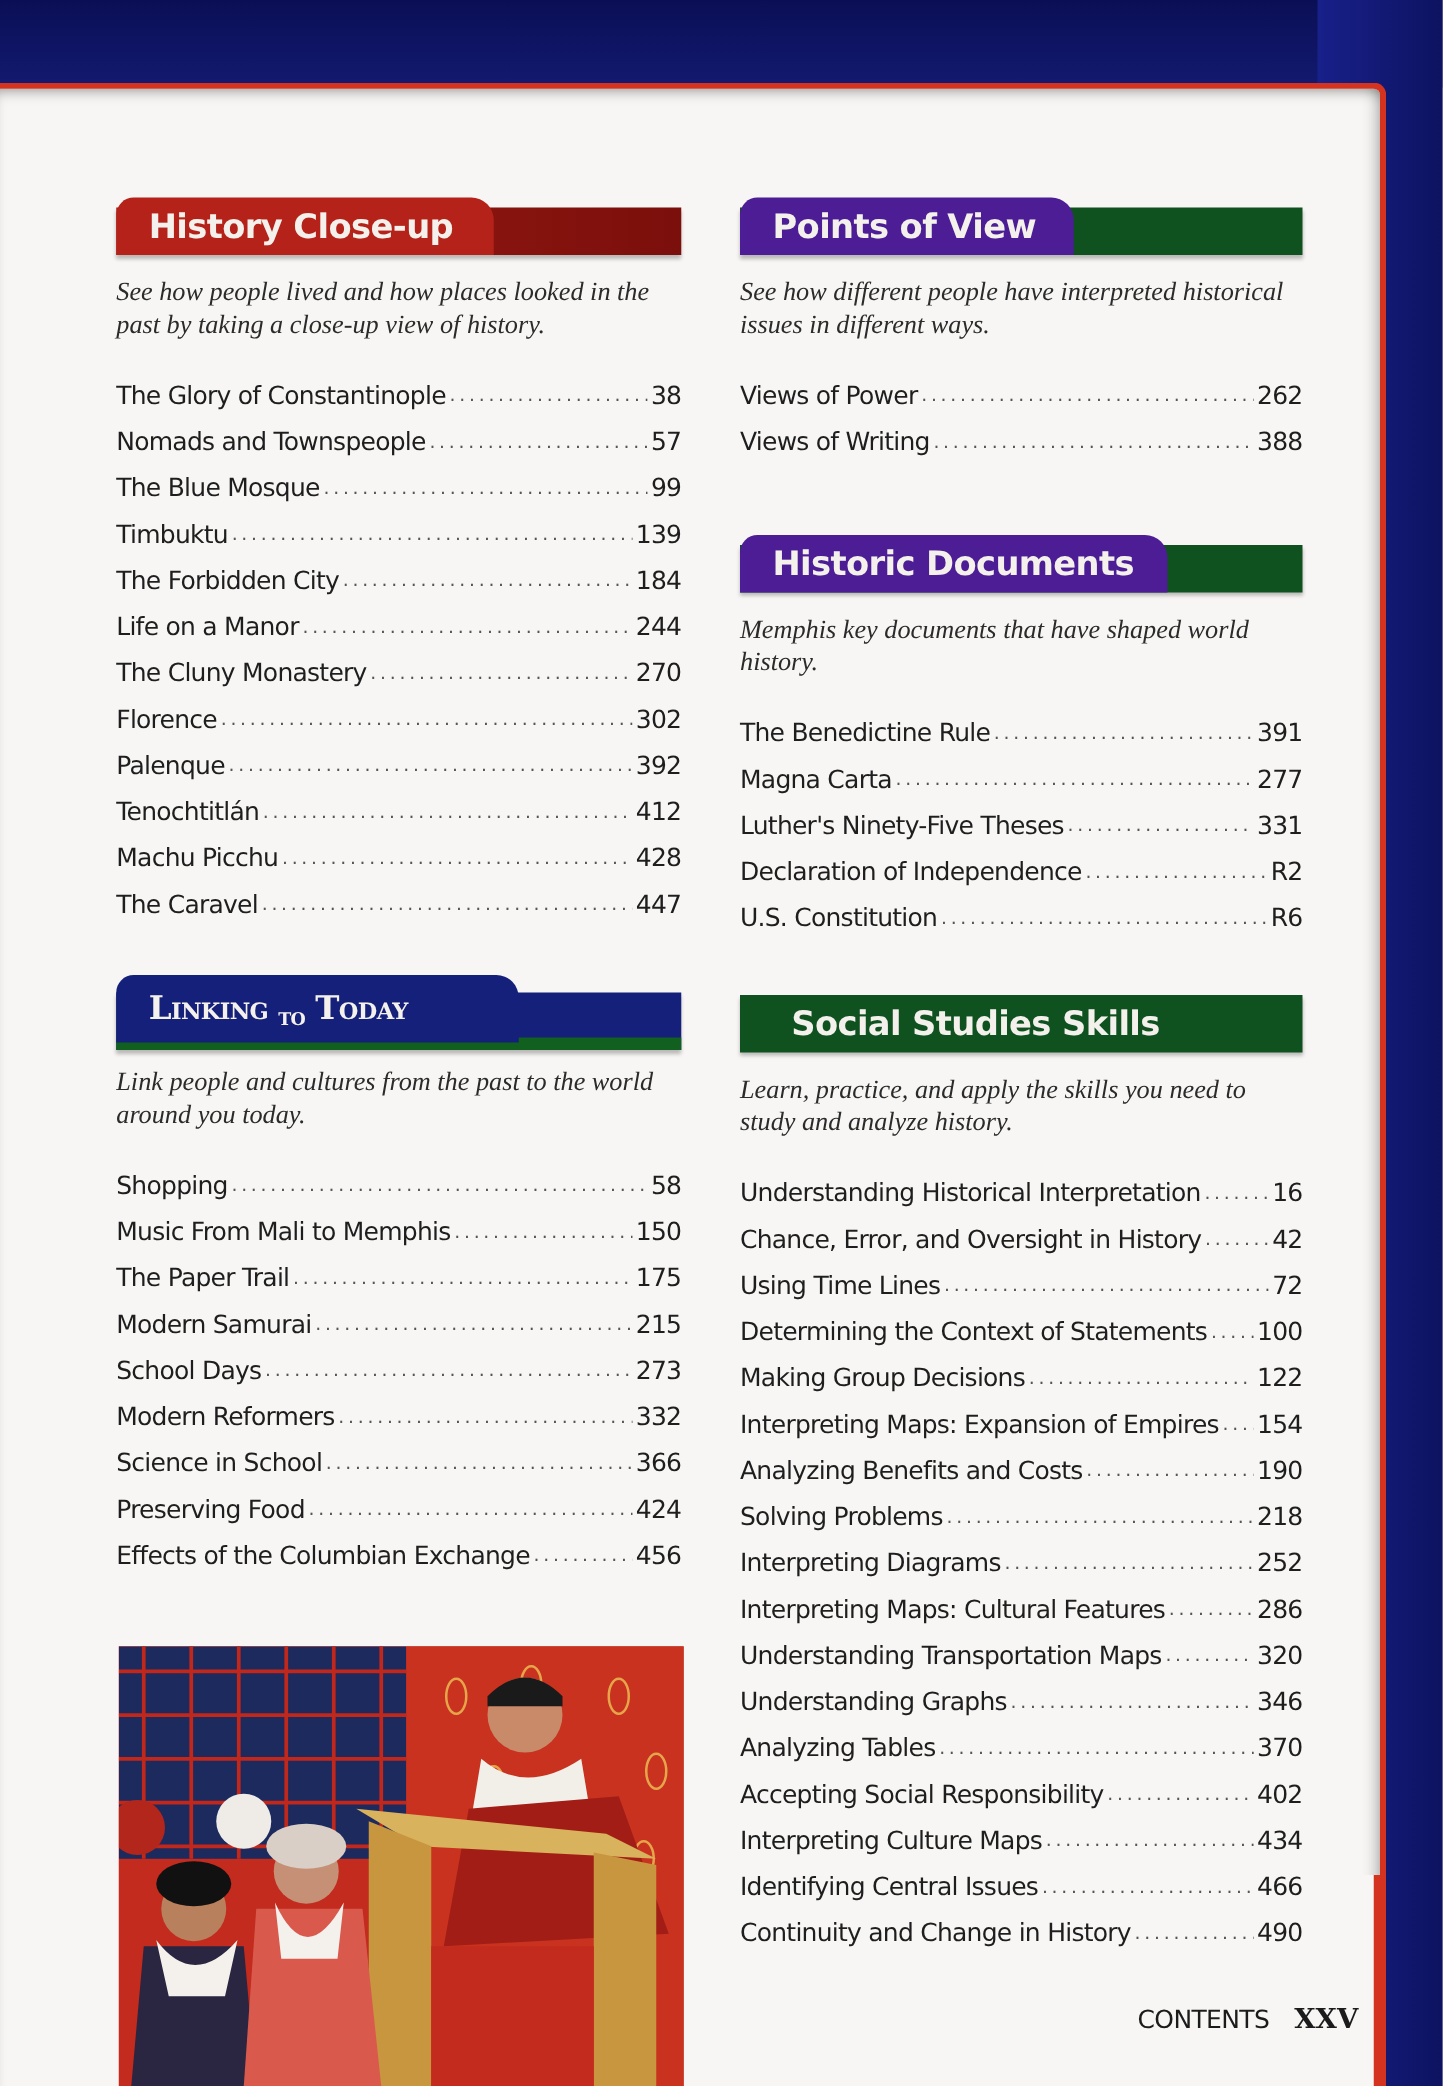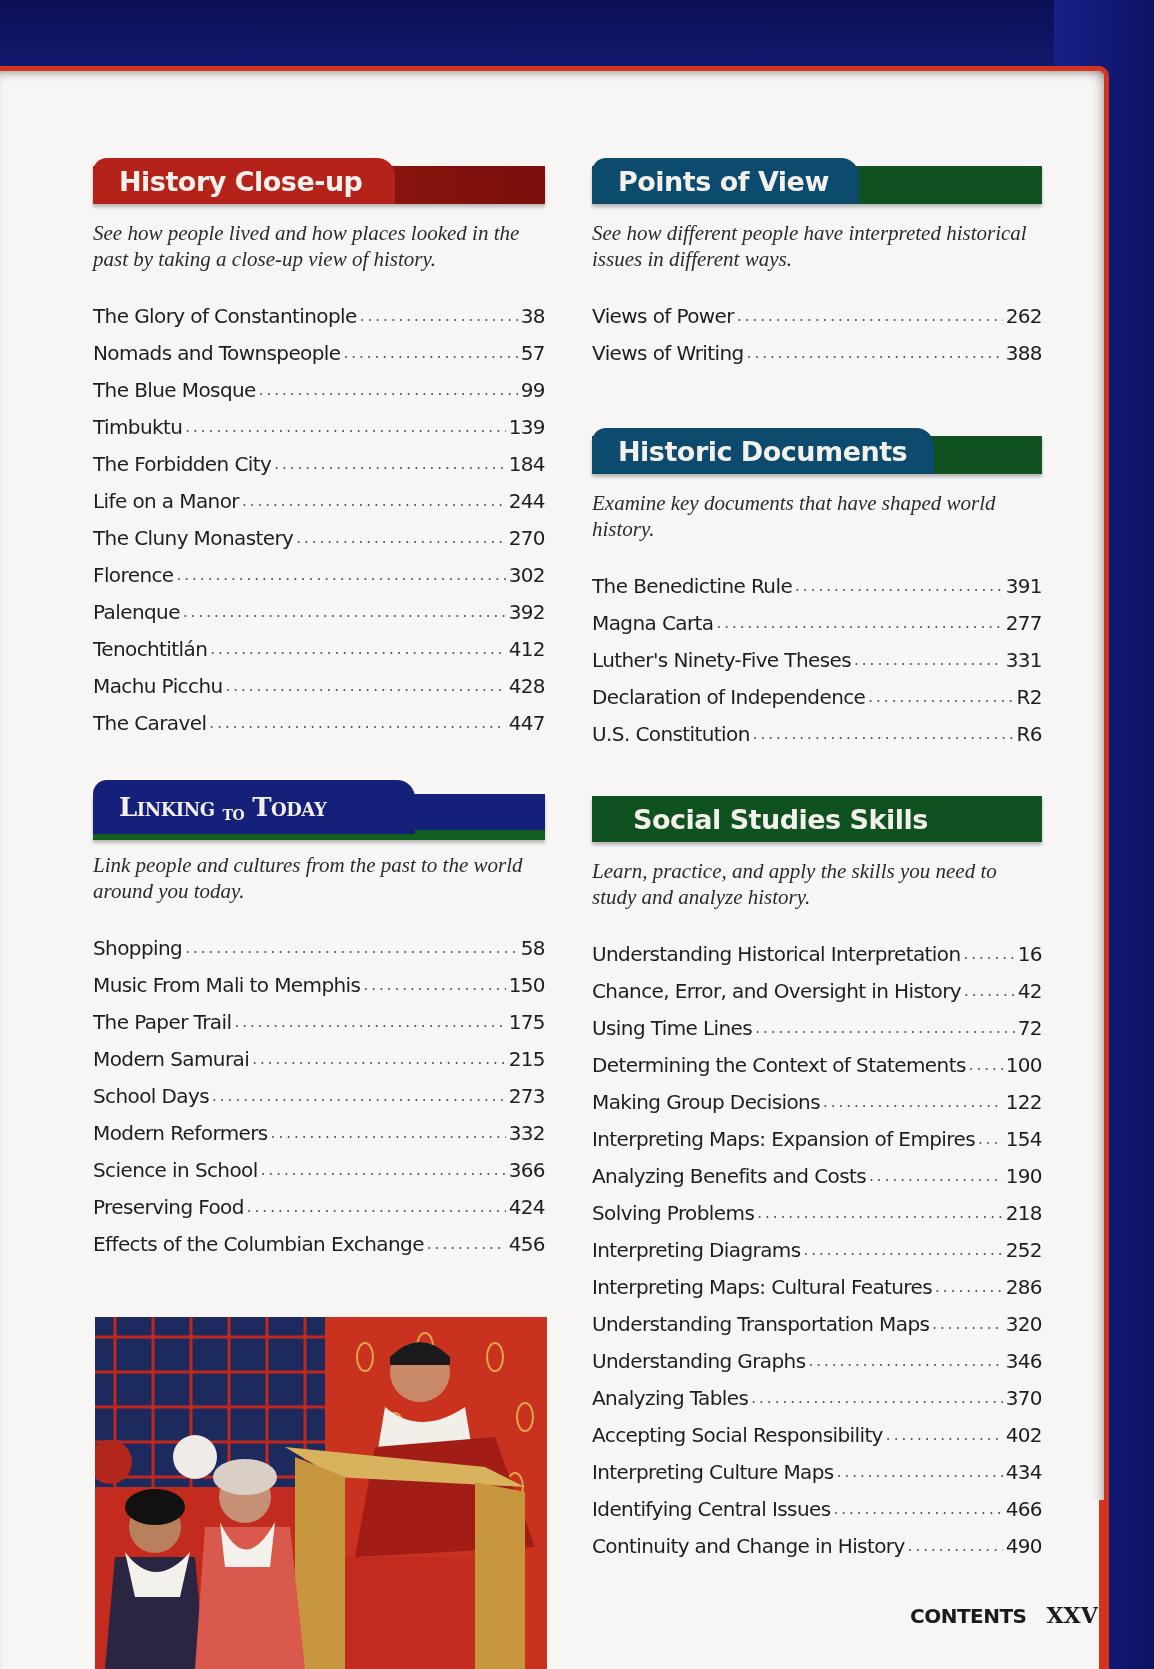--- a/index.html
+++ b/index.html
@@ -44,21 +44,21 @@
     border-top-left-radius:14px; border-top-right-radius:18px;
     padding:0 26px;
     display:flex; align-items:center;
     color:#f4f1ec; font-weight:bold; font-size:27px;
     font-family:"DejaVu Sans", sans-serif;
     letter-spacing:-0.5px;
   }
   .banner.red .bar { background:linear-gradient(90deg,#a01c14,#7b0f0b); }
   .banner.red .tab { background:#b4221a; width:250px; }
   .banner.green .bar { background:#0f5220; }
-  .banner.green .tab { background:#0c4a6e; left:0; }
+  .banner.green .tab { background:#4c1d95; left:0; }
   .banner.blue .bar { background:#15207a; border-bottom:10px solid #116020; top:14px; height:36px; }
   .banner.blue .tab {
     background:#15207a; width:270px; top:0; height:54px;
     font-family:"DejaVu Serif", serif; font-variant:small-caps; font-size:26px;
   }
   .banner.blue .tab .small { font-size:20px; margin:0 8px; position:relative; top:6px; }
 
   .desc {
     font-family:"Liberation Serif", serif; font-style:italic;
     font-size:21px; line-height:26px; color:#2b2b2b;
@@ -82,21 +82,21 @@
   .painting {
     position:absolute; left:95px; top:1317px; width:452px; height:352px;
     overflow:hidden;
     background:#c22b1d;
   }
   .footer {
     position:absolute; left:910px; top:1602px;
     font-family:"DejaVu Sans", sans-serif; color:#1b1b1b;
     display:flex; align-items:baseline; gap:20px;
   }
-  .footer .label { font-size:20px; letter-spacing:-0.5px;font-weight:bold; }
+  .footer .label { font-size:20px; letter-spacing:-0.5px; }
   .footer .num { font-size:22px; font-weight:bold; font-family:"DejaVu Serif", serif; }
 </style>
 </head>
 <body>
 
 <div class="top-band"></div>
 <div class="right-band"></div>
 <div class="page"></div>
 <div class="notch"></div>
 
@@ -293,21 +293,21 @@
         <span class="page-num">388</span>
       </li>
     </ul>
 </div>
 
 <div class="col col-right" style="top:428px;">
   <div class="banner green">
     <div class="bar"></div>
     <div class="tab" style="width:290px;">Historic Documents</div>
   </div>
-  <div class="desc">Examine key documents that have shaped world history.</div>
+  <div class="desc">Memphis key documents that have shaped world history.</div>
   <ul class="entries">
       <li class="entry">
         <span class="title">The Benedictine Rule</span>
         <span class="dots"></span>
         <span class="page-num">391</span>
       </li>
       <li class="entry">
         <span class="title">Magna Carta</span>
         <span class="dots"></span>
         <span class="page-num">277</span>

